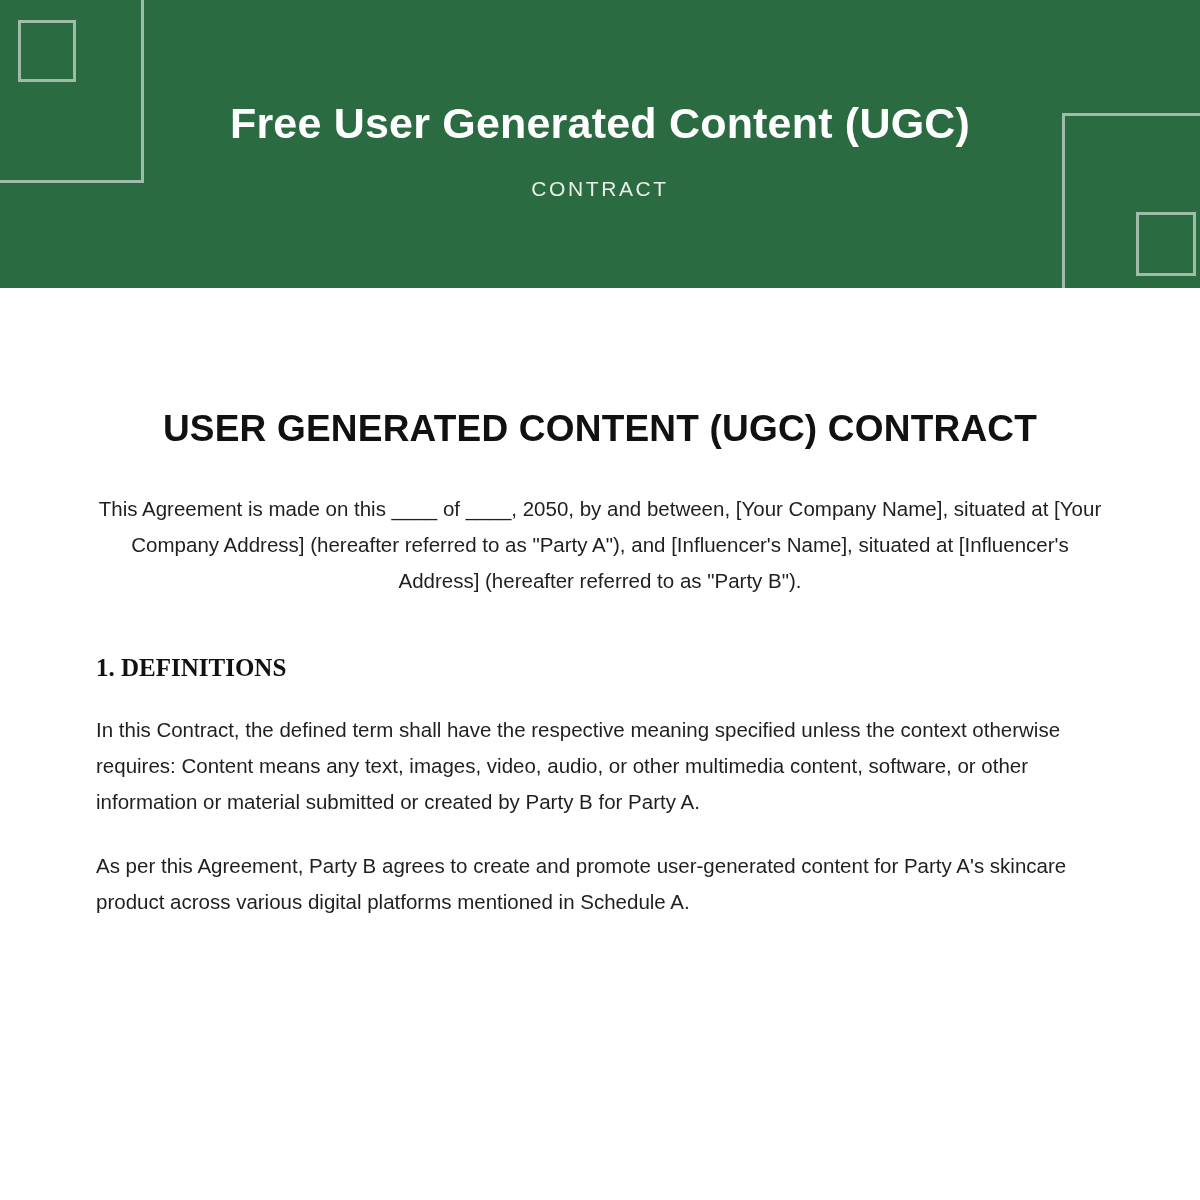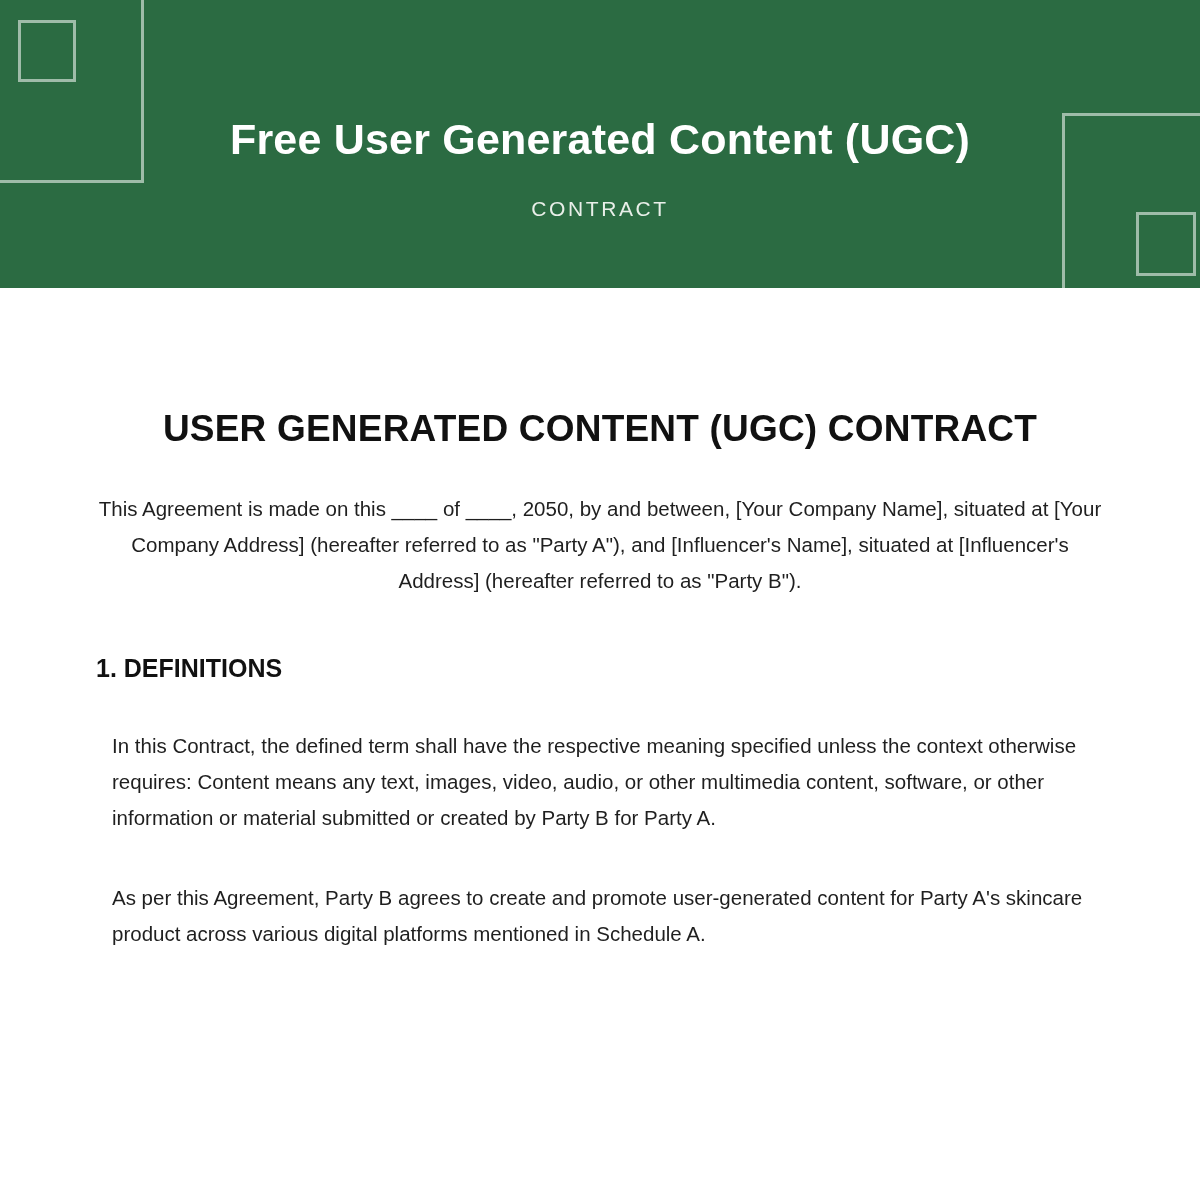--- a/index.html
+++ b/index.html
@@ -63,21 +63,21 @@
   }
 
   .banner-text {
     position: absolute;
     left: 0;
     top: 0;
     width: 1200px;
     text-align: center;
   }
   .banner-title {
-    margin: 16px;
+    margin: 0;
     padding-top: 96px;
     font-size: 43px;
     line-height: 54px;
     font-weight: bold;
     color: #ffffff;
     letter-spacing: 0.2px;
   }
   .banner-sub {
     margin: 12px;
     padding-top: 14px;
@@ -116,24 +116,25 @@
     text-align: center;
   }
 
   .section-head {
     margin: 0;
     padding-top: 53px;
     font-size: 25px;
     line-height: 32px;
     font-weight: bold;
     color: #111111;
+    font-family: Liberation Serif, serif;
   }
 
   .section-body {
-    margin: 16px;
+    margin: 0;
     padding-top: 28px;
     font-size: 20.5px;
     line-height: 36px;
     color: #1f1f1f;
   }
 </style>
 </head>
 <body>
 
 <div class="page">

